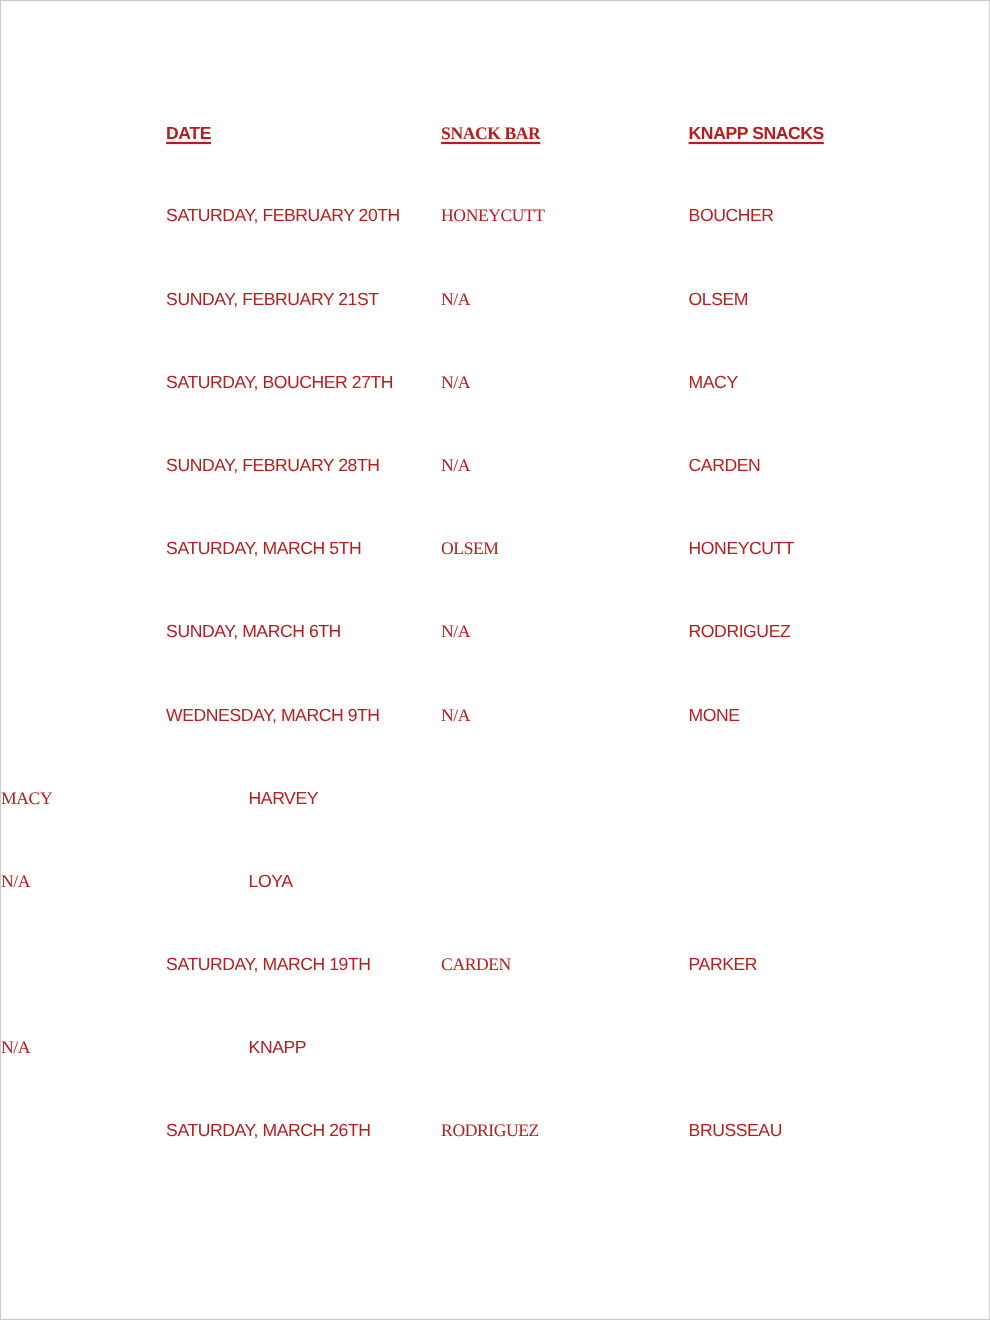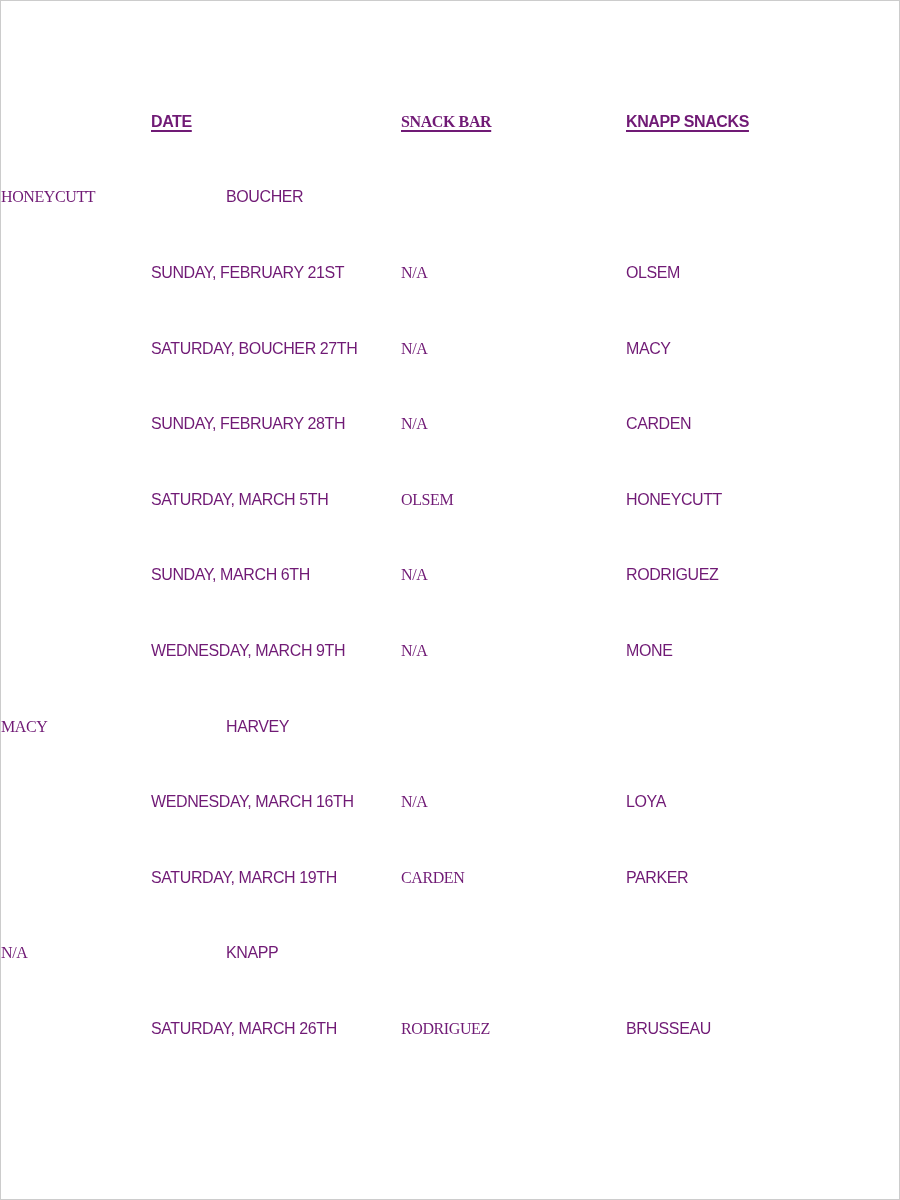--- a/index.html
+++ b/index.html
@@ -8,21 +8,21 @@
     background: #ffffff;
   }
   .page {
     position: relative;
     width: 900px;
     height: 1200px;
     box-sizing: border-box;
     background: #ffffff;
     border: 1px solid #cccccc;
     font-family: "Liberation Sans", "DejaVu Sans", sans-serif;
-    color: #701a75;
+    color: #b91c1c;
     overflow: hidden;
   }
   .schedule {
     position: absolute;
     top: 83px;
     left: 0;
     right: 0;
   }
   .row {
     display: flex;
@@ -56,20 +56,21 @@
 <div class="page">
   <div class="schedule">
 
     <div class="row header-row">
       <div class="cell cell-date">DATE</div>
       <div class="cell cell-snackbar">SNACK BAR</div>
       <div class="cell cell-team">KNAPP SNACKS</div>
     </div>
 
     <div class="row">
+      <div class="cell-date">SATURDAY, FEBRUARY 20TH</div>
       <div class="cell-snackbar">HONEYCUTT</div>
       <div class="cell-team">BOUCHER</div>
     </div>
 
     <div class="row">
       <div class="cell-date">SUNDAY, FEBRUARY 21ST</div>
       <div class="cell-snackbar">N/A</div>
       <div class="cell-team">OLSEM</div>
     </div>
 
@@ -102,21 +103,20 @@
       <div class="cell-snackbar">N/A</div>
       <div class="cell-team">MONE</div>
     </div>
 
     <div class="row">
       <div class="cell-snackbar">MACY</div>
       <div class="cell-team">HARVEY</div>
     </div>
 
     <div class="row">
-      <div class="cell-date">WEDNESDAY, MARCH 16TH</div>
       <div class="cell-snackbar">N/A</div>
       <div class="cell-team">LOYA</div>
     </div>
 
     <div class="row">
       <div class="cell-date">SATURDAY, MARCH 19TH</div>
       <div class="cell-snackbar">CARDEN</div>
       <div class="cell-team">PARKER</div>
     </div>
 

